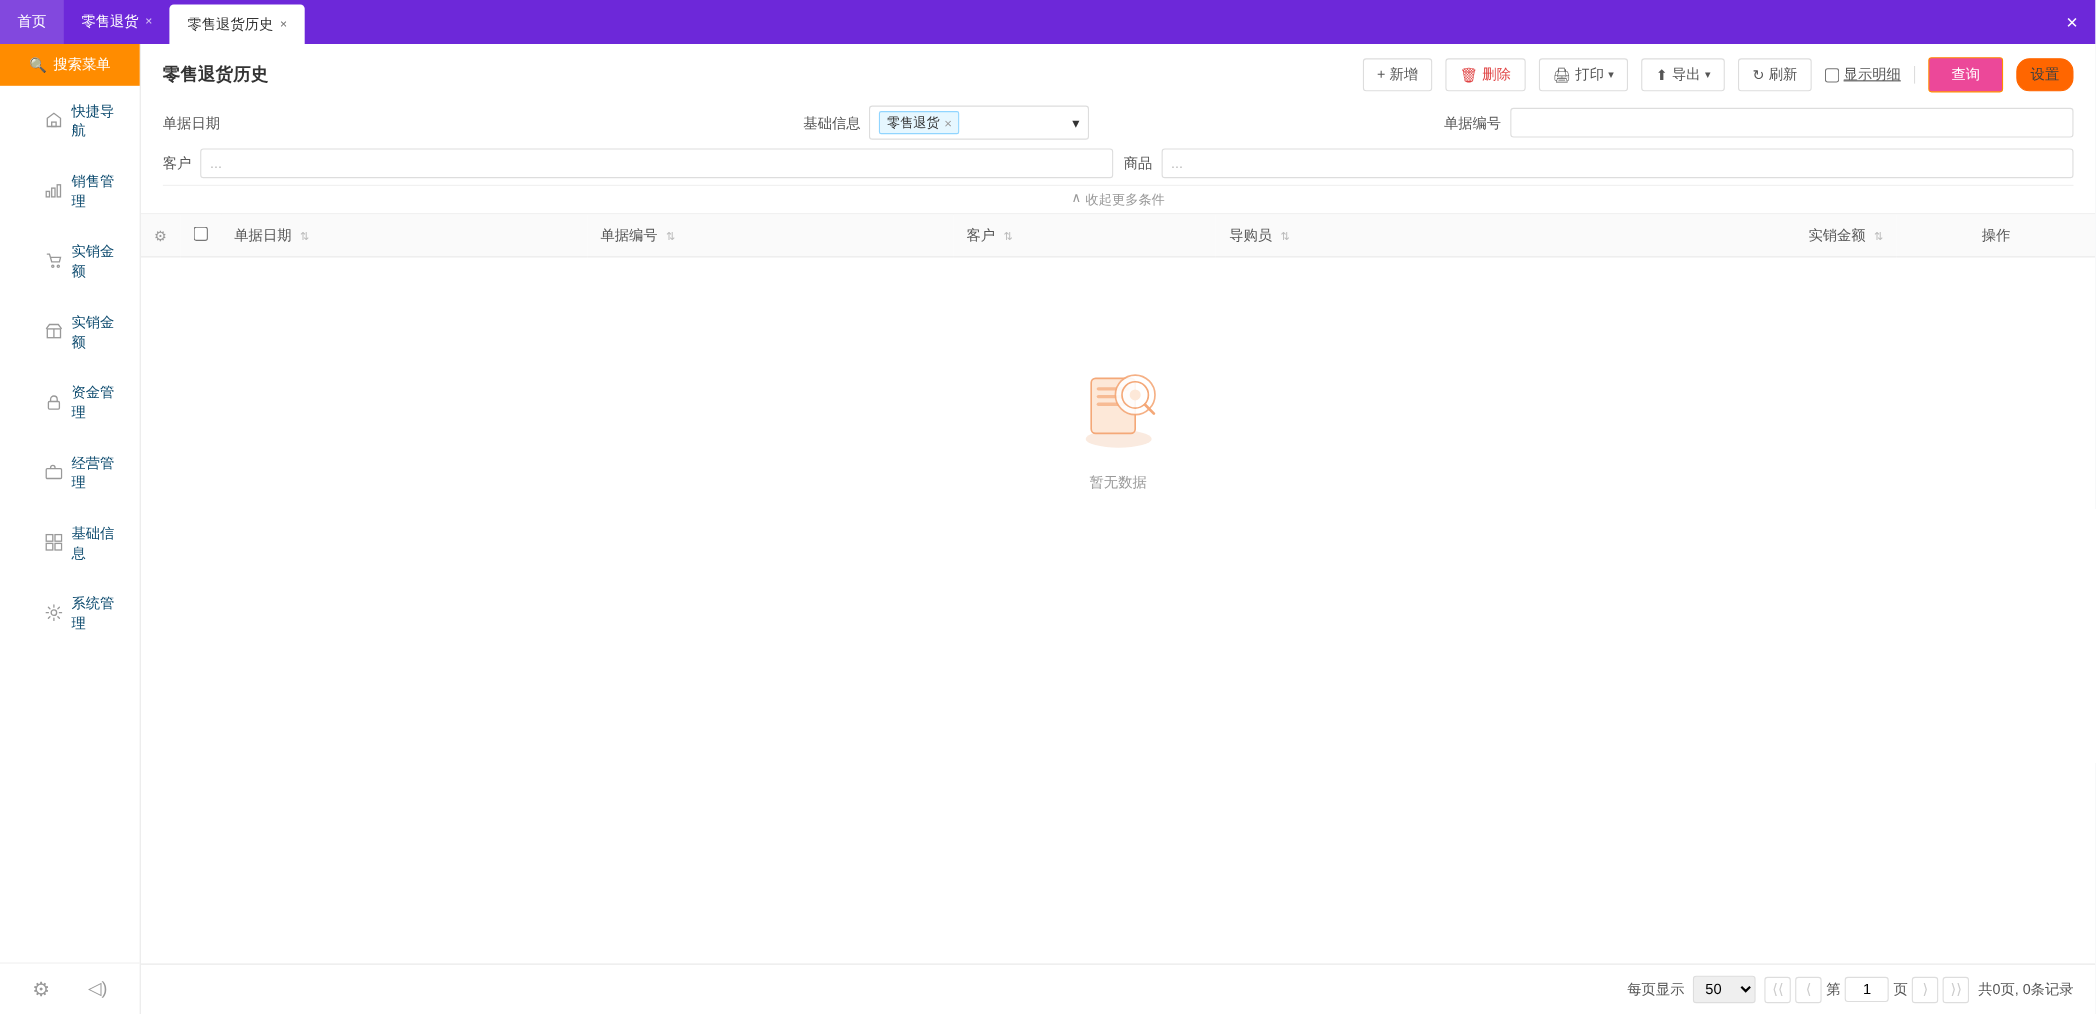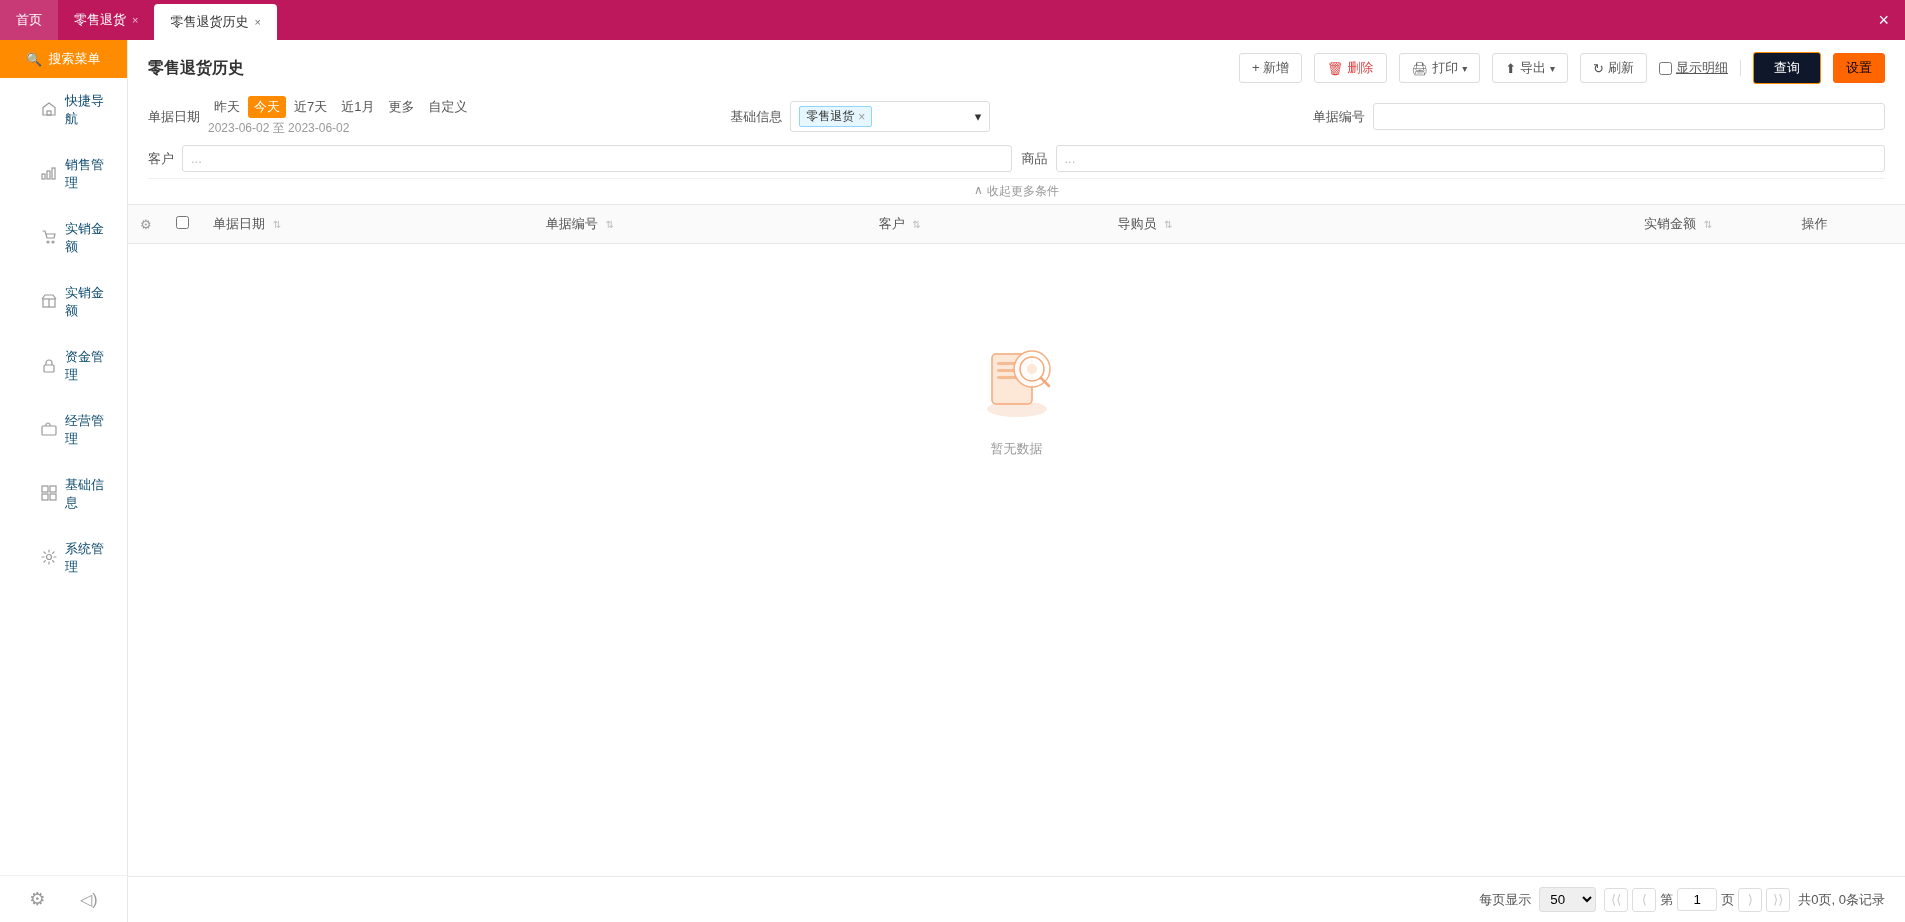--- a/index.html
+++ b/index.html
@@ -1,18 +1,18 @@
 <!DOCTYPE html>
 <html><head>
   <meta charset="utf-8">
   <style>
     * { box-sizing: border-box; margin: 0; padding: 0; }
     body { font-family: 'Microsoft YaHei', Arial, sans-serif; font-size: 13px; color: #333; background: #f0f2f5; display: flex; flex-direction: column; height: 922px; overflow: hidden; }
 
-    .tab-bar { display: flex; align-items: stretch; height: 40px; background: #be185d; }
+    .tab-bar { display: flex; align-items: stretch; height: 40px; background: #6d28d9; }
     .tab-item { display: flex; align-items: center; padding: 0 16px; cursor: pointer; color: white; font-size: 13px; gap: 6px; }
     .tab-item.home { background: rgba(255,255,255,0.15); }
     .tab-item.active { background: white; color: #333; border-radius: 4px 4px 0 0; margin-top: 4px; }
     .tab-item .tab-close { font-size: 11px; opacity: 0.7; }
 
     
     .main-layout { display: flex; flex: 1; overflow: hidden; }
 
     
     .sidebar { width: 128px; background: white; display: flex; flex-direction: column; border-right: 1px solid #e8e8e8; }
@@ -22,22 +22,22 @@
 
     
     .content { flex: 1; display: flex; flex-direction: column; overflow: hidden; background: #f5f5f5; }
 
     
     .page-header { background: white; padding: 12px 20px 0 20px; border-bottom: 1px solid #e8e8e8; }
     .page-title-row { display: flex; align-items: center; justify-content: space-between; margin-bottom: 12px; }
     .page-title { font-size: 16px; font-weight: bold; color: #333; }
     .header-actions { display: flex; align-items: center; gap: 12px; padding-left: 26px; }
     .btn { display: flex; align-items: center; gap: 4px; padding: 5px 12px; border-radius: 3px; cursor: pointer; font-size: 13px; border: 1px solid #ddd; background: white; color: #555; }
-    .btn-setting { background: #ff6600; color: #000000; border-color: #ff6600; }
-    .btn-query { background: #0f172a; color: white; border-color: #ff8c00; padding: 6px 20px; }
+    .btn-setting { background: #ff6600; color: #404040; border-color: #ff6600; border-radius: 12px; }
+    .btn-query { background: #ec4899; color: white; border-color: #ff8c00; padding: 6px 20px; }
     .btn-danger { color: #e04444; border-color: #ddd; }
     .filter-item { display: flex; align-items: center; gap: 8px; }
     .filter-label { color: #555; font-size: 13px; white-space: nowrap; }
     .date-btn { padding: 2px 6px; cursor: pointer; color: #555; }
     .date-btn.active { background: #ff8c00; color: white; border-radius: 3px; }
     .date-range { font-size: 12px; color: #999; margin-top: 2px; }
     .tag-select { display: flex; align-items: center; border: 1px solid #ddd; border-radius: 3px; padding: 4px 8px; min-width: 200px; gap: 6px; background: white; cursor: pointer; }
     .tag { background: #e6f7ff; border: 1px solid #91d5ff; border-radius: 2px; padding: 1px 6px; font-size: 12px; display: flex; align-items: center; gap: 4px; }
     .tag .remove { cursor: pointer; color: #999; }
     .input-field { border: 1px solid #ddd; border-radius: 3px; padding: 5px 8px; min-width: 200px; font-size: 13px; color: #bbb; background: white; }
@@ -225,31 +225,20 @@
           <button class="btn btn-setting">
             <span>设置</span>
           </button>
         </div>
       </div>
 
       <div style="display: grid; grid-template-columns: 1fr 1fr 1fr; gap: 10px; margin-bottom: 8px; align-items: center;">
 
         <div class="filter-item">
           <span class="filter-label">单据日期</span>
-          <div style="display:flex; align-items:flex-start; flex-direction:column;">
-            <div style="display:flex; align-items:center; gap:2px;">
-              <span class="date-btn">昨天</span>
-              <span class="date-btn active">今天</span>
-              <span class="date-btn">近7天</span>
-              <span class="date-btn">近1月</span>
-              <span class="date-btn">更多</span>
-              <span class="date-btn">自定义</span>
-            </div>
-            <div class="date-range">2023-06-02 至 2023-06-02</div>
-          </div>
         </div>
 
         <div class="filter-item">
           <span class="filter-label">基础信息</span>
           <div class="tag-select">
             <span class="tag">
               <span>零售退货</span>
               <span class="remove">×</span>
             </span>
             <span style="margin-left:auto;">▾</span>

